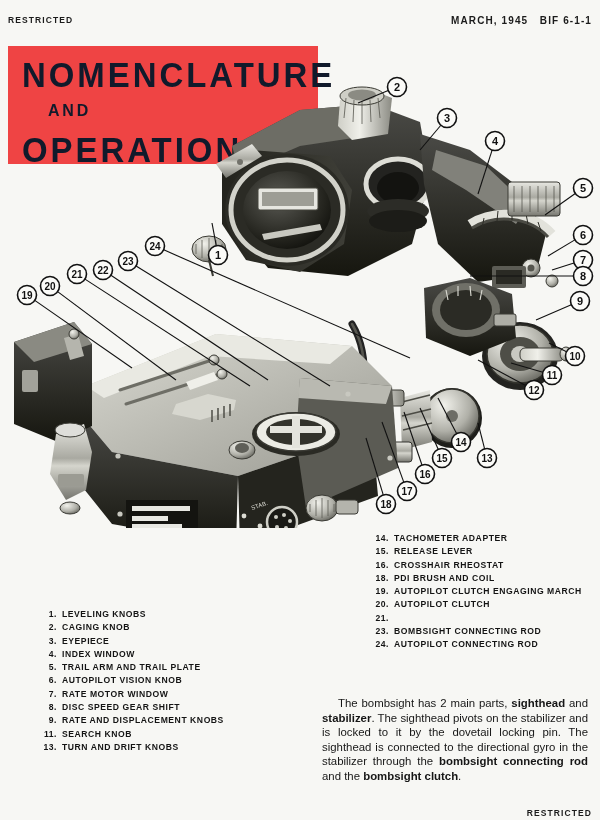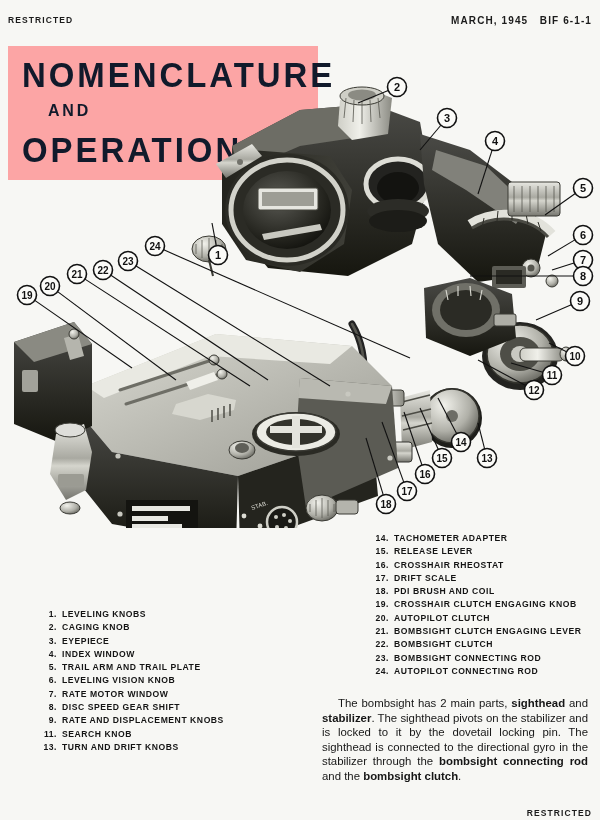--- a/index.html
+++ b/index.html
@@ -20,22 +20,22 @@
     font-size:8.5px;font-weight:bold;letter-spacing:1.1px;color:#1b1b1b;
   }
   .runhead .right{
     position:absolute;right:8px;top:0;
     font-size:10px;font-weight:bold;letter-spacing:1.1px;color:#1b1b1b;
     white-space:pre;
   }
 
   
   .banner{
-    position:absolute;left:8px;top:38px;width:310px;height:134px;
-    background:#fca5a5;
+    position:absolute;left:8px;top:38px;width:310px;height:118px;
+    background:#ef4444;
   }
   .banner .l1{
     position:absolute;left:14px;top:11px;
     font-size:35px;line-height:35px;font-weight:bold;
     letter-spacing:3.2px;color:#111a2b;
     font-family:"Liberation Sans", sans-serif;
     transform:scaleX(0.94);transform-origin:left top;
   }
   .banner .l2{
     position:absolute;left:40px;top:56px;
@@ -466,21 +466,21 @@
       <div class="row">
         <span class="num">4.</span>
         <span>INDEX WINDOW</span>
       </div>
       <div class="row">
         <span class="num">5.</span>
         <span>TRAIL ARM AND TRAIL PLATE</span>
       </div>
       <div class="row">
         <span class="num">6.</span>
-        <span>LEVELING VISION KNOB</span>
+        <span>AUTOPILOT VISION KNOB</span>
       </div>
       <div class="row">
         <span class="num">7.</span>
         <span>RATE MOTOR WINDOW</span>
       </div>
       <div class="row">
         <span class="num">8.</span>
         <span>DISC SPEED GEAR SHIFT</span>
       </div>
       <div class="row">
@@ -504,42 +504,33 @@
       </div>
       <div class="row">
         <span class="num">15.</span>
         <span>RELEASE LEVER</span>
       </div>
       <div class="row">
         <span class="num">16.</span>
         <span>CROSSHAIR RHEOSTAT</span>
       </div>
       <div class="row">
-        <span class="num">17.</span>
-        <span>DRIFT SCALE</span>
-      </div>
-      <div class="row">
         <span class="num">18.</span>
         <span>PDI BRUSH AND COIL</span>
       </div>
       <div class="row">
         <span class="num">19.</span>
-        <span>CROSSHAIR CLUTCH ENGAGING KNOB</span>
+        <span>AUTOPILOT CLUTCH ENGAGING MARCH</span>
       </div>
       <div class="row">
         <span class="num">20.</span>
         <span>AUTOPILOT CLUTCH</span>
       </div>
       <div class="row">
         <span class="num">21.</span>
-        <span>BOMBSIGHT CLUTCH ENGAGING LEVER</span>
-      </div>
-      <div class="row">
-        <span class="num">22.</span>
-        <span>BOMBSIGHT CLUTCH</span>
       </div>
       <div class="row">
         <span class="num">23.</span>
         <span>BOMBSIGHT CONNECTING ROD</span>
       </div>
       <div class="row">
         <span class="num">24.</span>
         <span>AUTOPILOT CONNECTING ROD</span>
       </div>
     </div>

